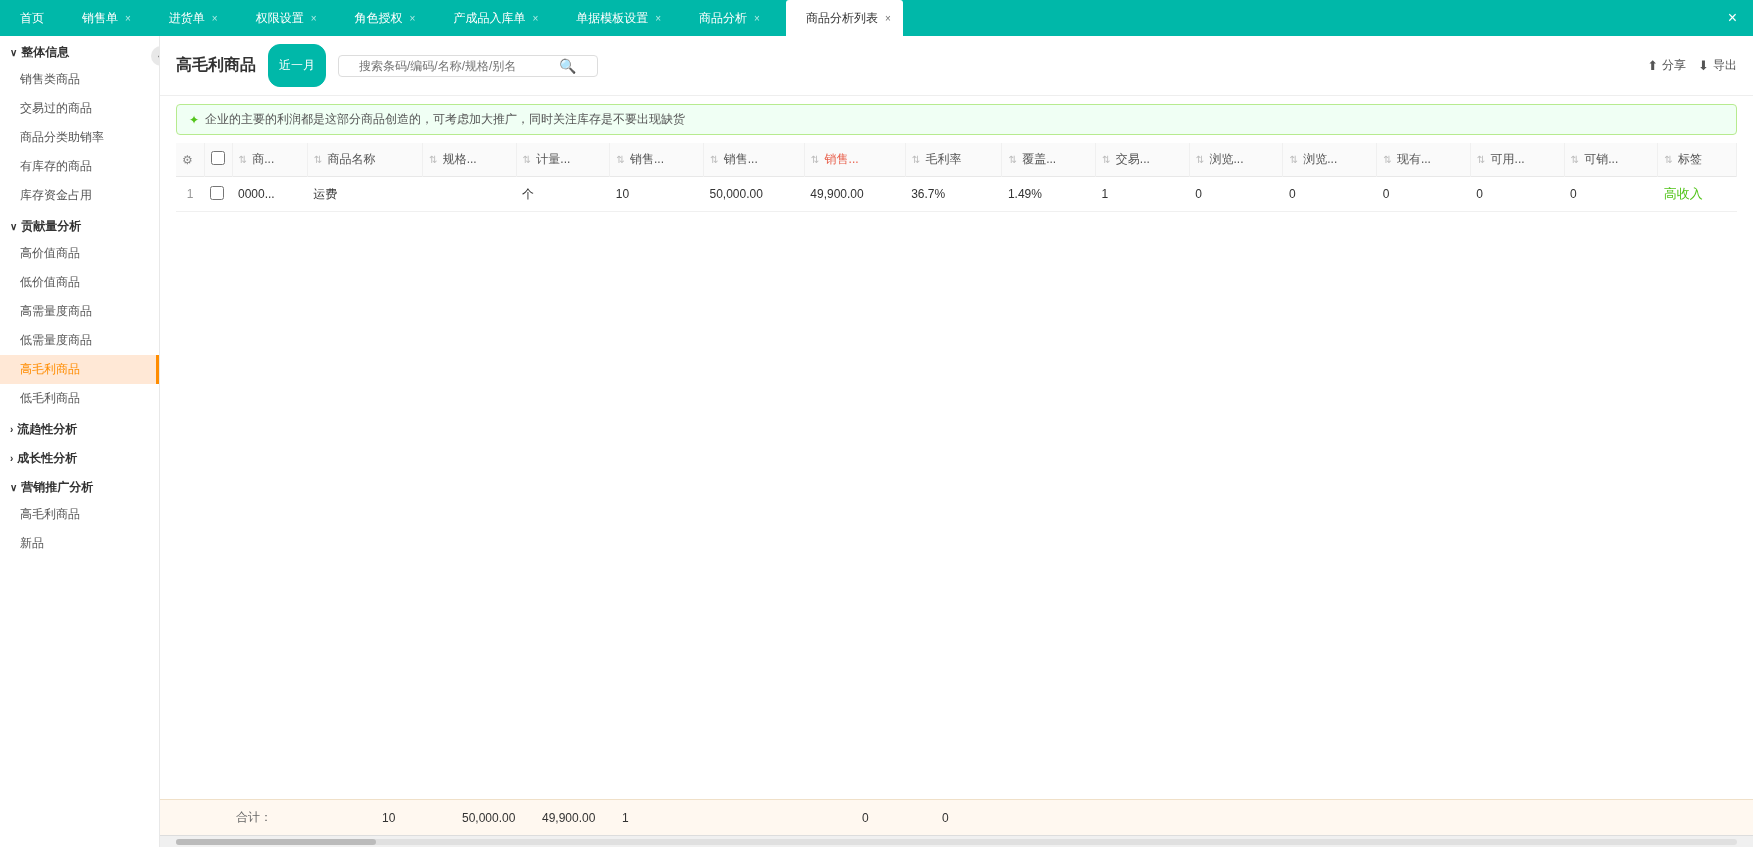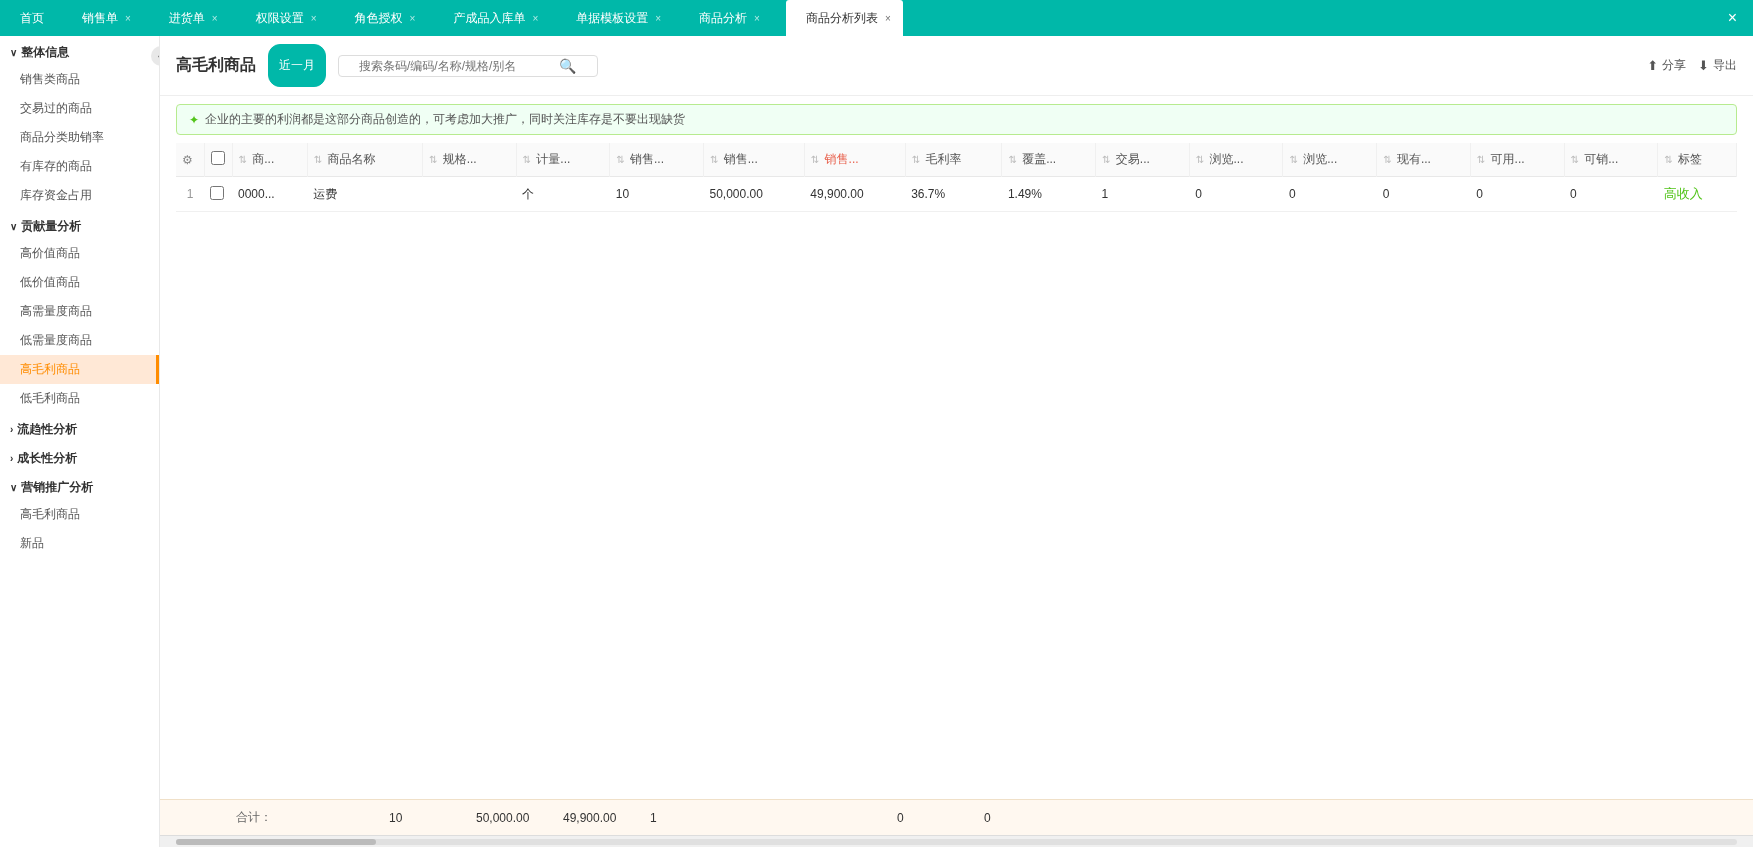--- a/index.html
+++ b/index.html
@@ -222,21 +222,21 @@
 
     
     .table-footer {
       display: flex;
       align-items: center;
       padding: 8px 16px;
       background: #fff8f0;
       border-top: 1px solid #f0e0c8;
       font-size: 12px;
       color: #333;
-      gap: 7px;
+      gap: 0;
       min-height: 36px;
     }
     .footer-label {
       min-width: 200px;
       color: #666;
       padding-left: 60px;
     }
     .footer-cell {
       min-width: 80px;
       text-align: left;

